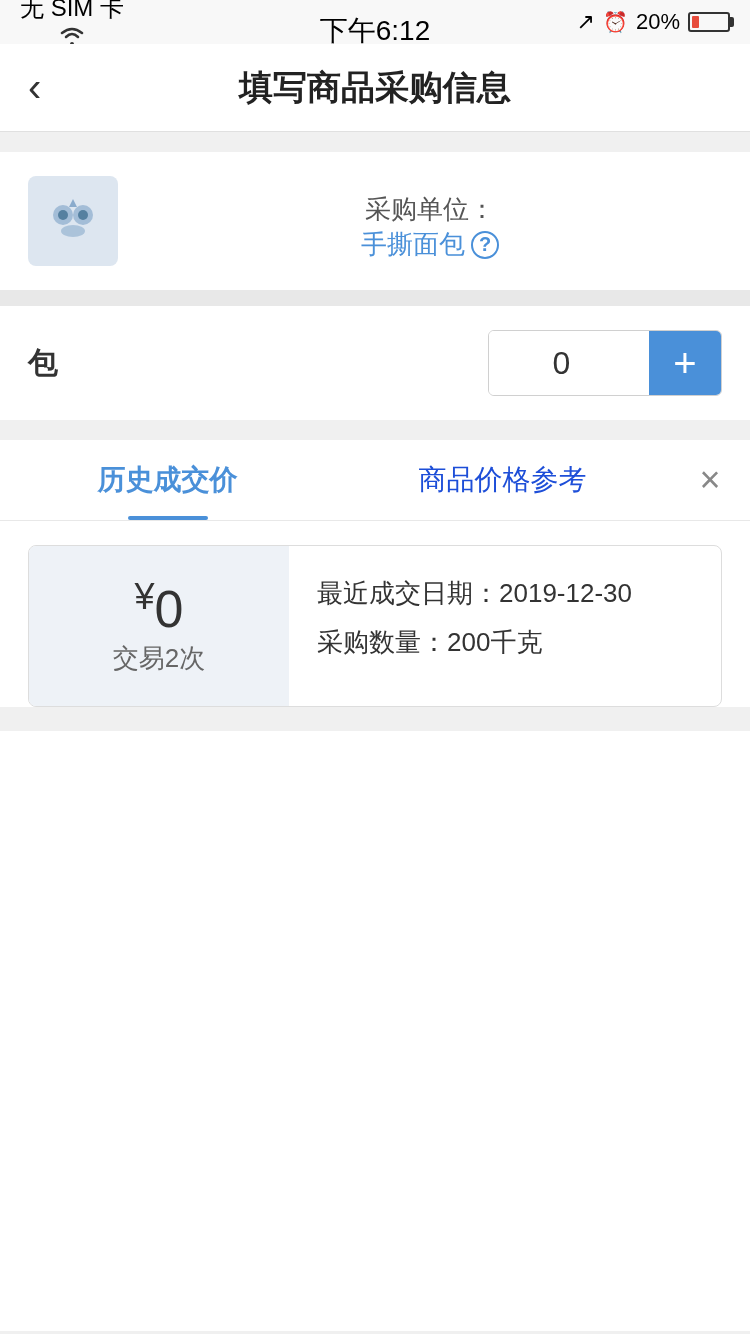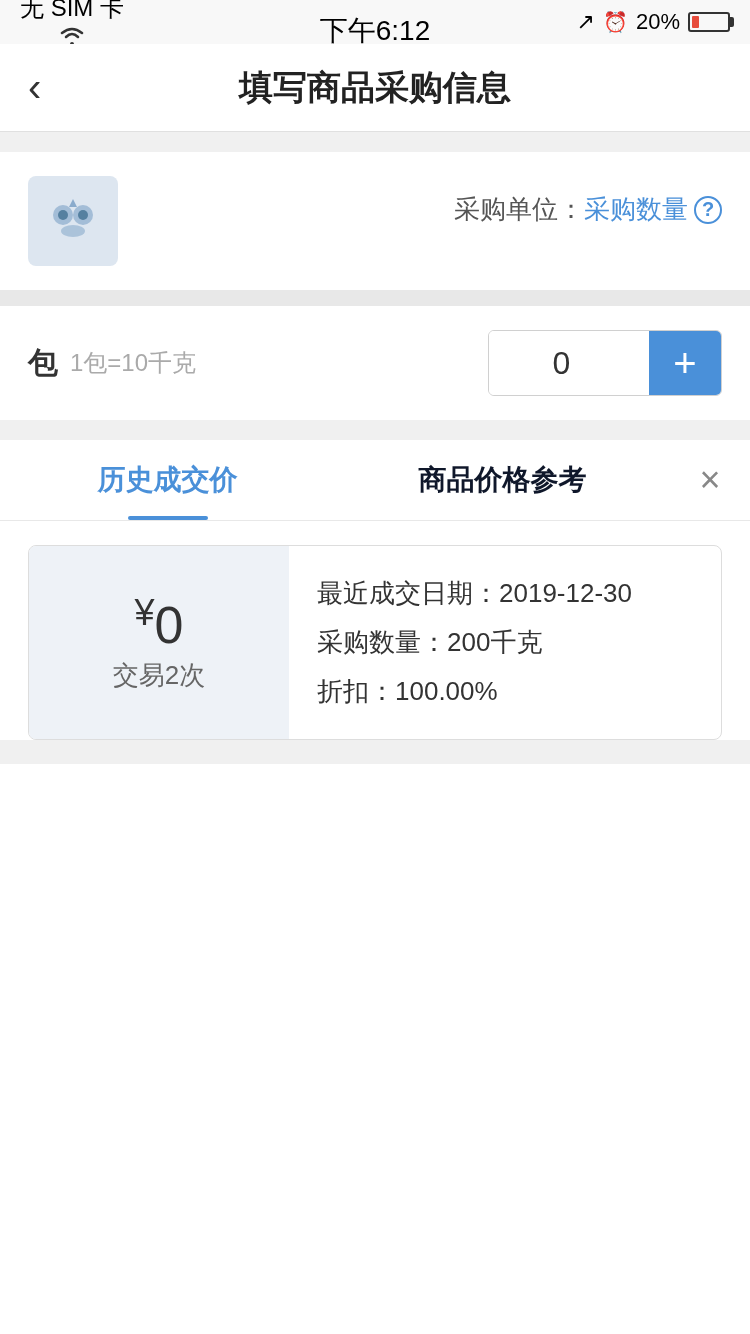--- a/index.html
+++ b/index.html
@@ -143,20 +143,21 @@
       cursor: pointer;
     }
     .edit-icon {
       font-size: 22px;
     }
     .product-unit-row {
       display: flex;
       justify-content: flex-end;
       align-items: center;
       margin-top: 16px;
+      flex-direction: column;
     }
     .unit-label {
       font-size: 26px;
       color: #555;
     }
     .unit-select {
       display: inline-flex;
       align-items: center;
       border: 1px solid #bbb;
       border-radius: 6px;
@@ -264,24 +265,23 @@
       border-bottom: 1px solid #e8e8e8;
       position: relative;
     }
     .tab-item {
       flex: 1;
       height: 80px;
       display: flex;
       align-items: center;
       justify-content: center;
       font-size: 28px;
-      color: #0f172a;
+      color: #1d4ed8;
       cursor: pointer;
       position: relative;
-      font-weight: bold;
     }
     .tab-item.active {
       color: #4a90d9;
       font-weight: 600;
     }
     .tab-item.active::after {
       content: '';
       position: absolute;
       bottom: 0;
       left: 50%;
@@ -395,34 +395,33 @@
           <polygon points="26,20 30,12 34,20" fill="#8aabcc"></polygon>
         </svg>
       </span>
     </div>
     <div class="product-info">
       <div class="product-unit-row">
         <div style="display:flex;align-items:center;gap:8px;">
           <span class="unit-label">采购单位：</span>
         </div>
         <span class="price-ref">
-          <span>采购数量</span>
+          <span>手撕面包</span>
           <span class="price-ref-icon">?</span>
         </span>
       </div>
     </div>
   </div>
 </div>
 
 <div class="section-divider"></div>
 
 <div class="quantity-row">
   <div class="quantity-left">
     <span class="quantity-unit-label">包</span>
-    <span class="quantity-hint">1包=10千克</span>
   </div>
   <div class="quantity-controls">
     <input type="number" class="quantity-input" value="0" style="">
     <button class="quantity-plus">+</button>
   </div>
 </div>
 
 <div class="tab-section">
   <div class="tab-bar">
     <div class="tab-item active">
@@ -443,20 +442,17 @@
       </div>
       <div class="history-count">交易2次</div>
     </div>
     <div class="history-right">
       <div class="history-detail-row">
         <span>最近成交日期：</span><span>2019-12-30</span>
       </div>
       <div class="history-detail-row">
         <span>采购数量：</span><span>200千克</span>
       </div>
-      <div class="history-detail-row">
-        <span>折扣：</span><span>100.00%</span>
-      </div>
     </div>
   </div>
 </div>
 
 <div class="main-content" style="background:#fff;"></div>
 
 </body></html>

